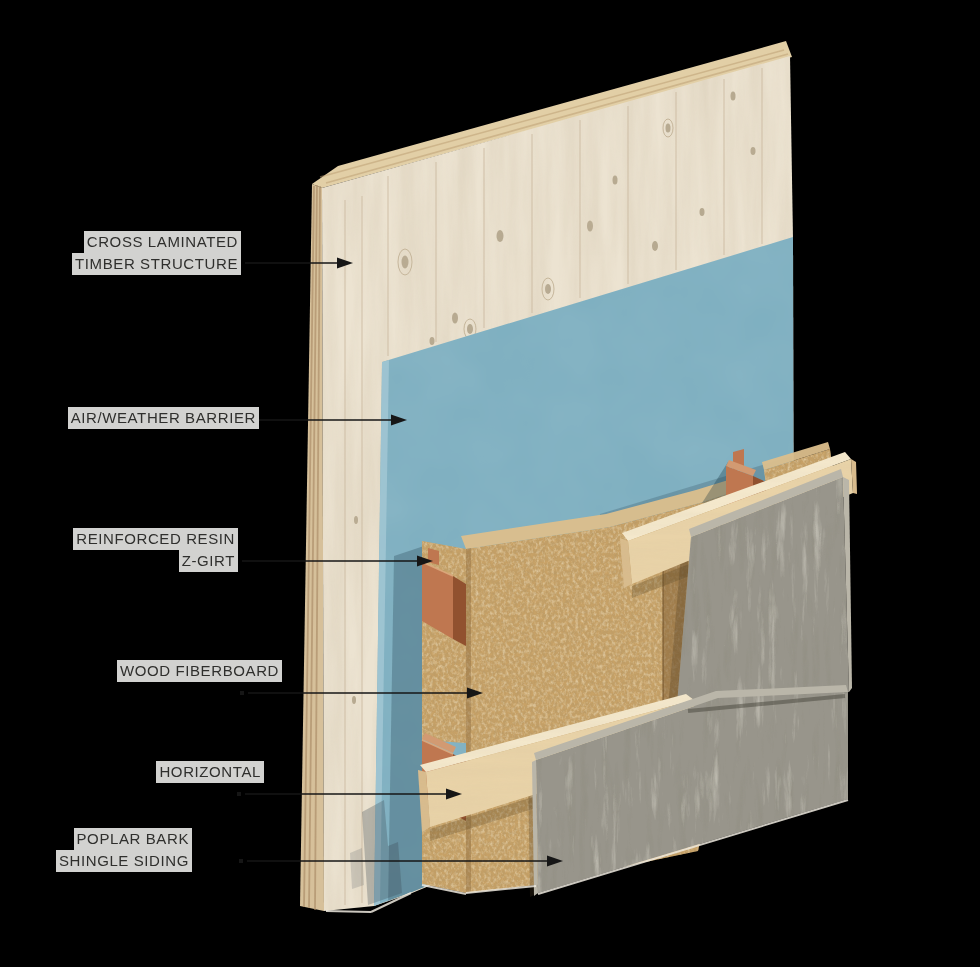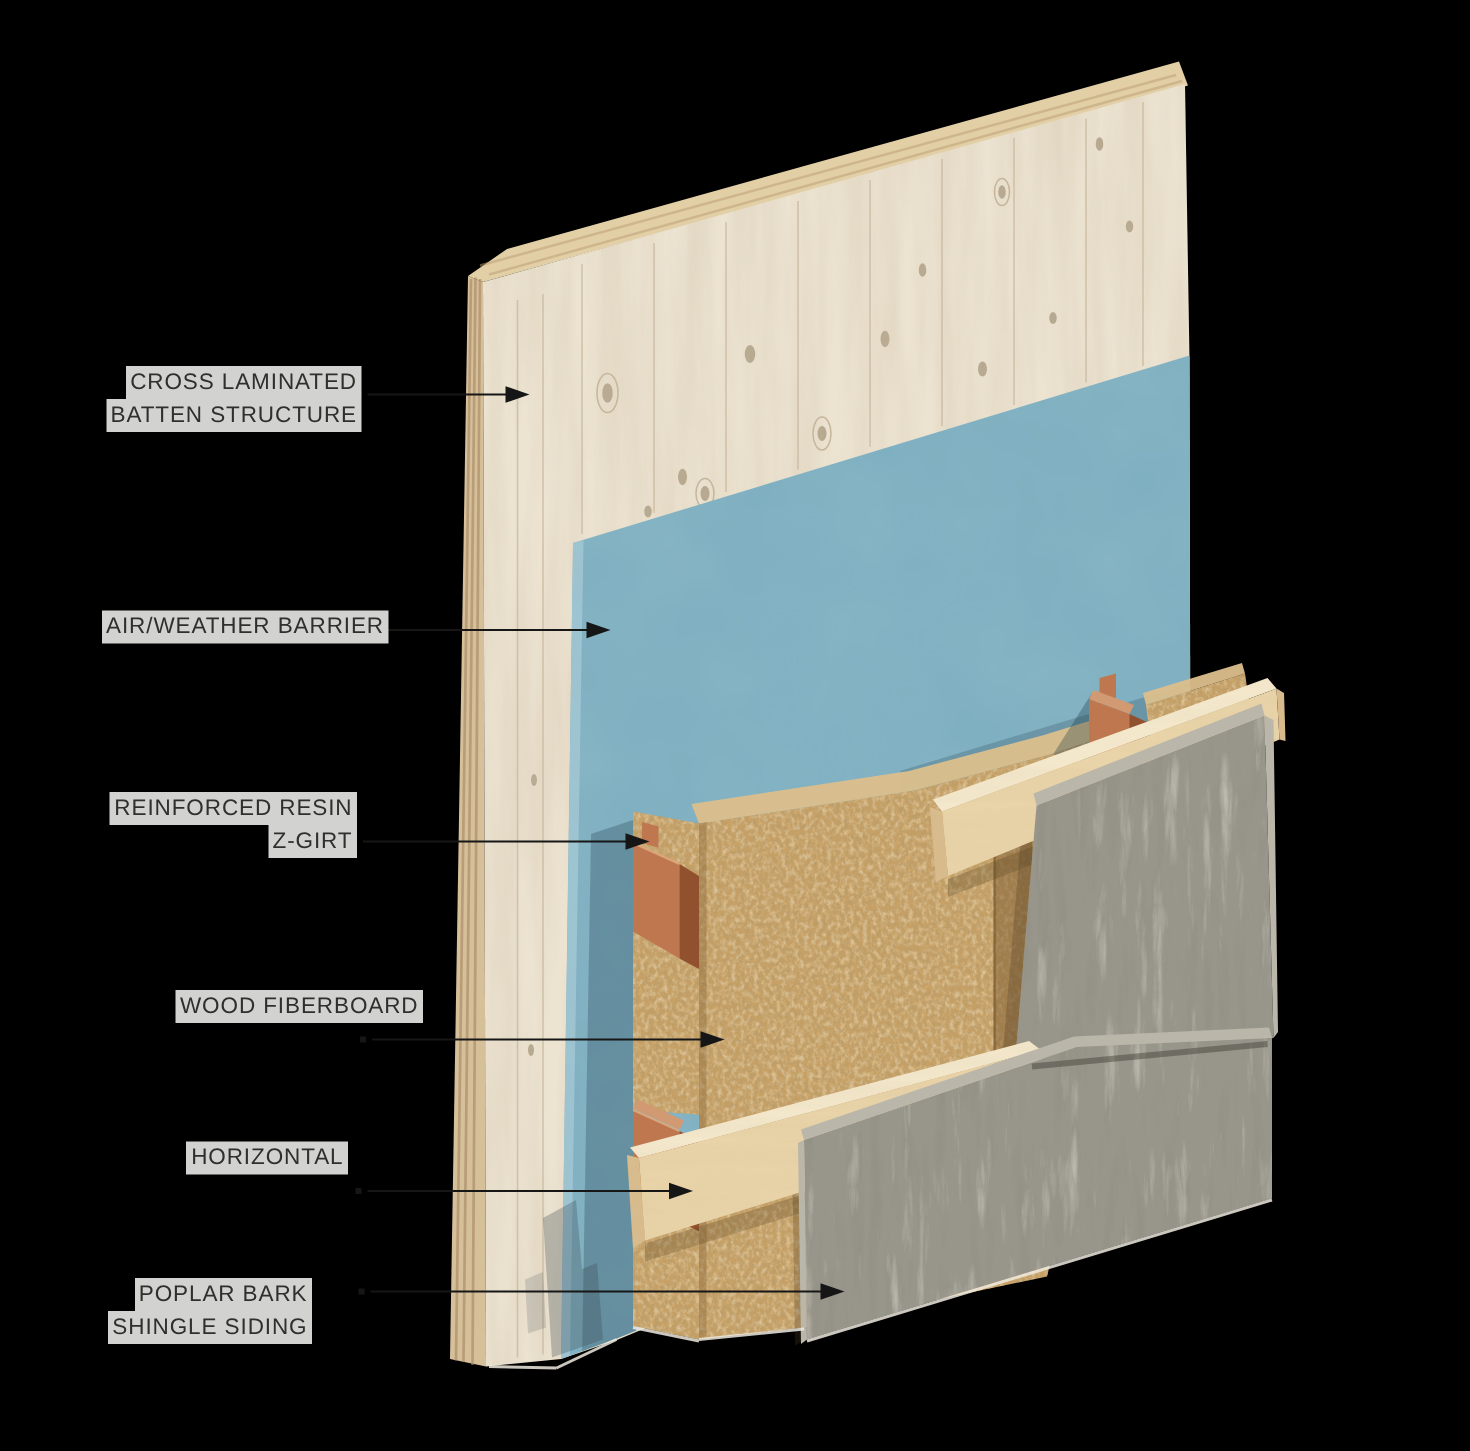--- a/index.html
+++ b/index.html
@@ -231,33 +231,33 @@
       <polygon points="462,794 446,788.5 446,799.5" stroke="none"></polygon>
     </g>
     <g>
       <rect x="239" y="859" width="4" height="4" stroke="none"></rect>
       <line x1="247" y1="861" x2="549" y2="861"></line>
       <polygon points="563,861 547,855.5 547,866.5" stroke="none"></polygon>
     </g>
   </g>
 </svg>
 
-<div class="callout" style="top:244px;width:241px;">
+<div class="callout" style="top:231px;width:241px;">
   <div><span class="lbl-line">CROSS LAMINATED</span></div>
-  <div><span class="lbl-line">BATTEN STRUCTURE</span></div>
+  <div><span class="lbl-line">TIMBER STRUCTURE</span></div>
 </div>
 <div class="callout" style="top:407px;width:247px;padding-left:12px;">
   <div><span class="lbl-line">AIR/WEATHER BARRIER</span></div>
 </div>
 <div class="callout" style="top:528px;width:238px;text-decoration:underline;">
   <div><span class="lbl-line">REINFORCED RESIN</span></div>
   <div><span class="lbl-line">Z-GIRT</span></div>
 </div>
 <div class="callout" style="top:660px;width:282px;">
   <div><span class="lbl-line">WOOD FIBERBOARD</span></div>
 </div>
-<div class="callout" style="top:761px;width:232px;">
+<div class="callout" style="top:761px;width:264px;">
   <div><span class="lbl-line">HORIZONTAL</span></div>
 </div>
-<div class="callout" style="top:852px;width:192px;margin-left:16px;">
+<div class="callout" style="top:828px;width:192px;">
   <div><span class="lbl-line">POPLAR BARK</span></div>
   <div><span class="lbl-line">SHINGLE SIDING</span></div>
 </div>
 
 </body></html>

